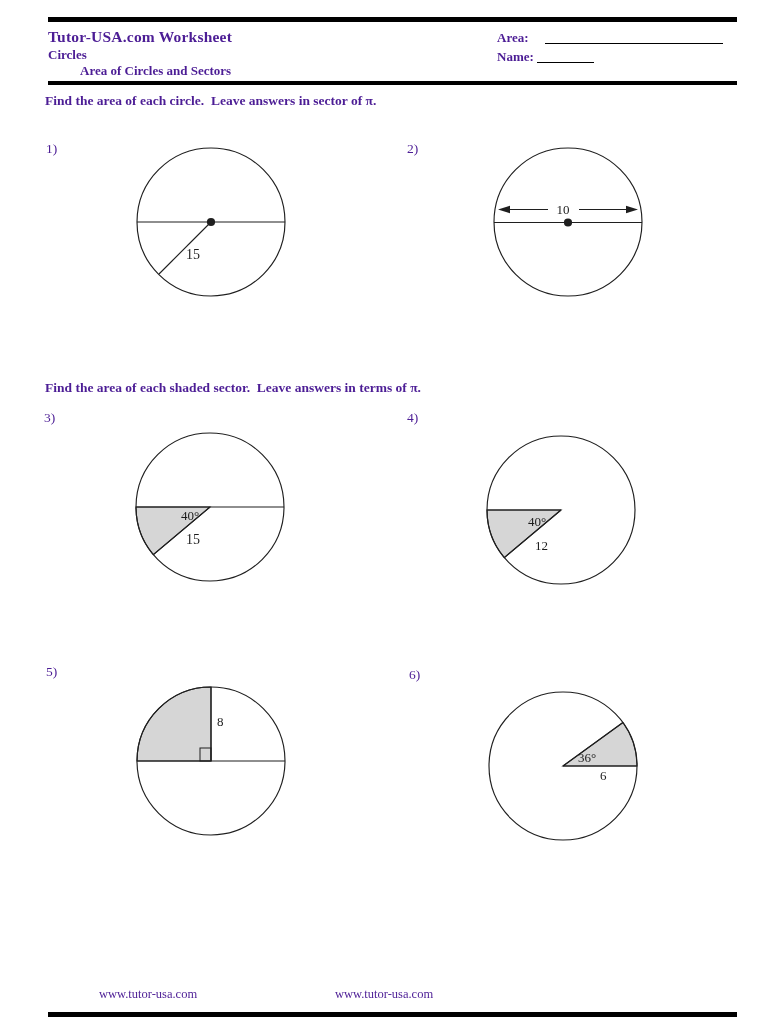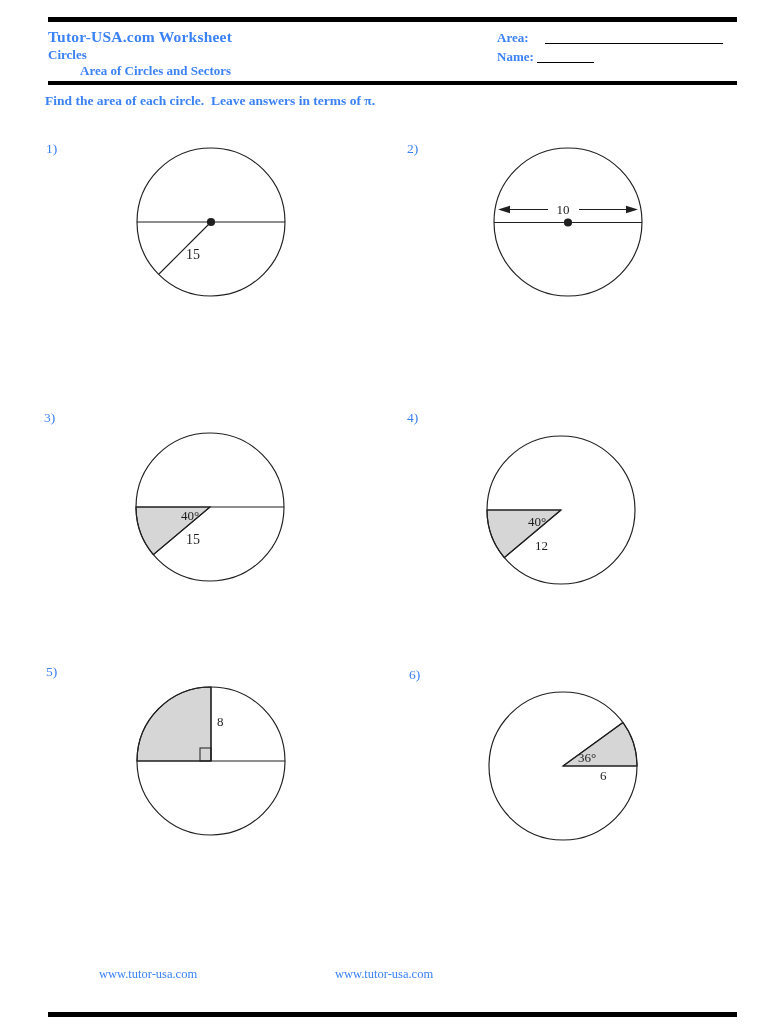--- a/index.html
+++ b/index.html
@@ -1,58 +1,58 @@
 <!DOCTYPE html>
 <html><head>
 <meta charset="utf-8">
 <style>
   html,body{margin:0;padding:0;background:#fff;}
   .page{
     position:relative;width:752px;height:1024px;background:#ffffff;overflow:hidden;
-    font-family:"Liberation Serif","DejaVu Serif",serif;color:#3b82f6;
+    font-family:"Liberation Serif","DejaVu Serif",serif;color:#4c1d95;
   }
   .abs{position:absolute;}
   .rule{position:absolute;background:#000;}
   .hdr-title{font-size:15.5px;font-weight:bold;letter-spacing:.2px;}
   .hdr-line{font-size:13px;font-weight:bold;}
   .blank-line{position:absolute;border-top:1.6px solid #000;height:0;}
   .instruction{font-size:13.5px;font-weight:bold;white-space:pre-wrap;}
   .prob-num{font-size:13.5px;}
   svg text{font-family:"Liberation Serif","DejaVu Serif",serif;fill:#1c1c1c;}
   .lbl{font-size:13px;}
   .lbl-lg{font-size:14px;}
   .shape{stroke:#1f1f1f;fill:none;stroke-width:1.15;}
   .shade{stroke:#1f1f1f;stroke-width:1.1;}
   .solid{fill:#1f1f1f;stroke:none;}
   .footer{
     position:absolute;left:30px;top:967px;width:708px;
     display:grid;grid-template-columns:1fr 1fr 1fr;
     font-size:12.5px;
   }
-  .footer div{text-align:center;}
+  .footer div{text-align:center;margin-top:20px;}
 </style>
 </head>
 <body>
 
 <div class="page">
 
   <div class="rule" style="left:48px;top:17px;width:689px;height:5px;"></div>
 
   <div class="abs hdr-title" style="left:48px;top:28px;">Tutor-USA.com Worksheet</div>
   <div class="abs hdr-line" style="left:48px;top:47px;">Circles</div>
   <div class="abs hdr-line" style="left:48px;top:63px;margin-left:32px;">Area of Circles and Sectors</div>
 
   <div class="abs hdr-line" style="left:497px;top:30px;">Area:</div>
   <div class="blank-line" style="left:545px;top:43px;width:178px;"></div>
   <div class="abs hdr-line" style="left:497px;top:49px;">Name:</div>
   <div class="blank-line" style="left:537px;top:62px;width:57px;"></div>
 
   <div class="rule" style="left:48px;top:81px;width:689px;height:4px;"></div>
 
-  <div class="abs instruction" style="left:45px;top:93px;">Find the area of each circle.  Leave answers in terms of π.</div>
+  <div class="abs instruction" style="left:45px;top:93px;">Find the area of each circle.  Leave answers in sector of π.</div>
 
   <div class="abs prob-num" style="left:46px;top:141px;">1)</div>
   <svg class="abs" style="left:126px;top:137px;" width="170" height="170">
     <circle class="shape" cx="85" cy="85" r="74"></circle>
     <line class="shape" x1="11" y1="85" x2="159" y2="85"></line>
     <line class="shape" x1="85" y1="85" x2="33" y2="137"></line>
     <circle class="solid" cx="85" cy="85" r="4.1"></circle>
     <text class="lbl-lg" x="60" y="122">15</text>
   </svg>
 
@@ -63,20 +63,21 @@
     <circle class="solid" cx="85" cy="85.5" r="4.1"></circle>
     <g>
       <line class="shape" x1="25" y1="72.5" x2="65" y2="72.5"></line>
       <line class="shape" x1="96" y1="72.5" x2="145" y2="72.5"></line>
       <polygon class="solid" points="15,72.5 27,68.7 27,76.3"></polygon>
       <polygon class="solid" points="155,72.5 143,68.7 143,76.3"></polygon>
     </g>
     <text class="lbl" x="80" y="77" text-anchor="middle">10</text>
   </svg>
 
+  <div class="abs instruction" style="left:45px;top:380px;">Find the area of each shaded sector.  Leave answers in terms of π.</div>
 
   <div class="abs prob-num" style="left:44px;top:410px;">3)</div>
   <svg class="abs" style="left:125px;top:422px;" width="170" height="170">
     <path class="shade" d="M85,85 L11,85 A74,74 0 0 0 28.3,132.6 Z" fill="#d6d6d6"></path>
     <circle class="shape" cx="85" cy="85" r="74"></circle>
     <line class="shape" x1="11" y1="85" x2="159" y2="85"></line>
     <line class="shape" x1="85" y1="85" x2="28.3" y2="132.6"></line>
     <text class="lbl" x="56" y="98">40°</text>
     <text class="lbl-lg" x="61" y="122">15</text>
   </svg>

